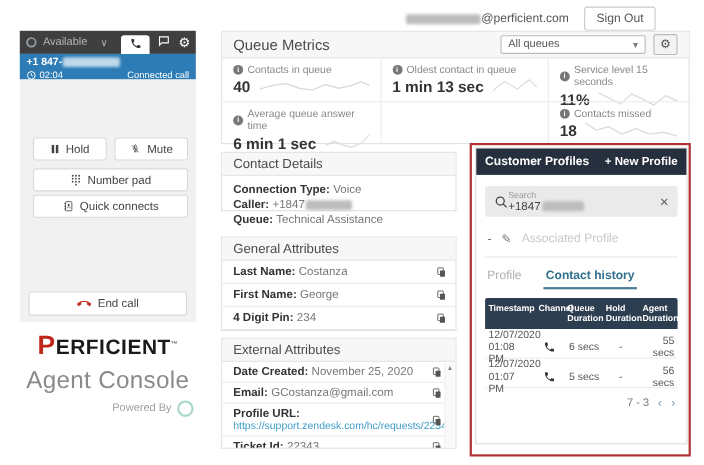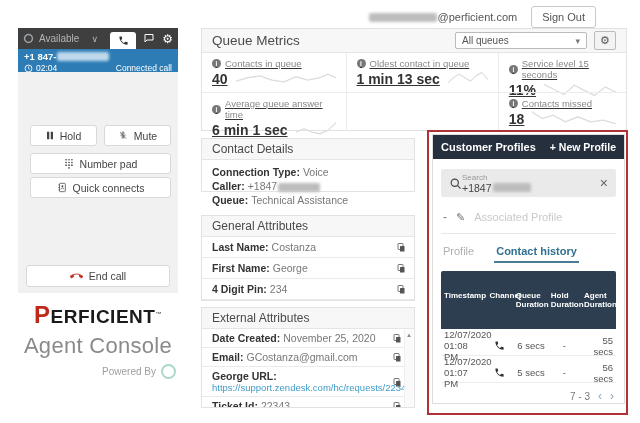--- a/index.html
+++ b/index.html
@@ -55,21 +55,21 @@
     display:flex; align-items:center; padding:0 10px; color:#4a4a4a; }
   
   .qm { left:201px; top:28px; width:426px; height:103px; }
   .qm .panel-head { height:24px; font-size:13.5px; }
   .qm-controls { margin-left:auto; display:flex; align-items:center; gap:7px; }
   .qm-select { width:132px; height:17px; background:#fff; border:1px solid #bbb; border-radius:2px;
     display:flex; align-items:center; justify-content:space-between; padding:0 6px;
     font-size:10px; color:#555; cursor:pointer; }
   .qm-gear { width:22px; height:19px; background:#f3f3f3; border:1px solid #bbb; border-radius:2px;
     display:flex; align-items:center; justify-content:center; font-size:11px; color:#555; cursor:pointer; }
-  .qm-grid { display:grid; grid-template-columns:1fr 1fr 1fr;text-decoration:underline; }
+  .qm-grid { display:grid; grid-template-columns:1fr 1fr 1fr; }
   .qm-cell { height:39px; padding:5px 10px 3px; }
   .qm-cell.c2, .qm-cell.c3 { border-left:1px solid #ececec; }
   .qm-cell.r2 { border-top:1px solid #ececec; }
   .qm-label { display:flex; align-items:center; gap:4px; font-size:9.5px; color:#888; }
   .info-i { width:9px; height:9px; border-radius:50%; background:#777; color:#fff;
     font-size:6.5px; font-weight:bold; display:flex; align-items:center; justify-content:center;
     font-style:normal; flex:0 0 auto; }
   .qm-valrow { display:flex; align-items:flex-end; gap:8px; margin-top:1px; }
   .qm-value { font-size:14px; font-weight:bold; color:#333; white-space:nowrap; }
   .spark { flex:1 1 auto; height:17px; min-width:40px; }
@@ -114,21 +114,21 @@
     padding:0 2px 9px; border-bottom:1px solid #e8e8e8; }
   .cp-dash { font-size:12px; color:#777; }
   .cp-pencil { font-size:11px; color:#777; cursor:pointer; }
   .cp-assoc-label { font-size:11px; color:#c9c9c9; }
   .cp-tabs { margin:8px 8px 0; display:flex; gap:18px; font-size:11px; }
   .cp-tab { padding:3px 2px 4px; cursor:pointer; color:#b0b0b0; }
   .cp-tab.active { color:#31708f; font-weight:bold; border-bottom:2px solid #4a7c96; }
   .cp-table { margin:8px 8px 0; }
   .cpt-head { display:grid; grid-template-columns:26% 15% 20% 19% 20%;
     background:#2d3e50; border-radius:2px 2px 0 0; }
-  .cpt-head > div { color:#fff; font-size:8px; font-weight:bold; padding:20px 3px;
+  .cpt-head > div { color:#fff; font-size:8px; font-weight:bold; padding:5px 3px;
     line-height:9px; }
   .cpt-row { display:grid; grid-template-columns:26% 15% 20% 19% 20%;
     border-bottom:1px solid #ededed; align-items:center; height:27px; cursor:pointer; }
   .cpt-row > div { font-size:9.5px; color:#555; padding:0 3px; }
   .cpt-ts { line-height:11px; }
   .cpt-ch { display:flex; justify-content:center; }
   .cpt-num { text-align:right; }
   .cpt-mid { text-align:center; }
   .cp-pagination { margin:7px 10px 0 0; display:flex; justify-content:flex-end;
     align-items:center; gap:8px; font-size:10px; color:#777; }
@@ -415,21 +415,21 @@
         <span class="attr-label">Email:</span>
           <span>GCostanza@gmail.com</span>
         <span class="copy-btn">
             <svg width="10" height="11" viewBox="0 0 20 20">
               <rect x="4" y="2" width="10" height="12" rx="1" fill="#fff" stroke="#555" stroke-width="1.6"></rect>
               <rect x="8" y="7" width="9" height="11" rx="1" fill="#555"></rect>
             </svg>
           </span>
       </div>
       <div class="attr-row tall">
-        <span class="attr-label">George URL:</span>
+        <span class="attr-label">Profile URL:</span>
         <a class="link" href="#">https://support.zendesk.com/hc/requests/22343</a>
         <span class="copy-btn">
             <svg width="10" height="11" viewBox="0 0 20 20">
               <rect x="4" y="2" width="10" height="12" rx="1" fill="#fff" stroke="#555" stroke-width="1.6"></rect>
               <rect x="8" y="7" width="9" height="11" rx="1" fill="#555"></rect>
             </svg>
           </span>
       </div>
       <div class="attr-row">
         <span class="attr-label">Ticket Id:</span>

